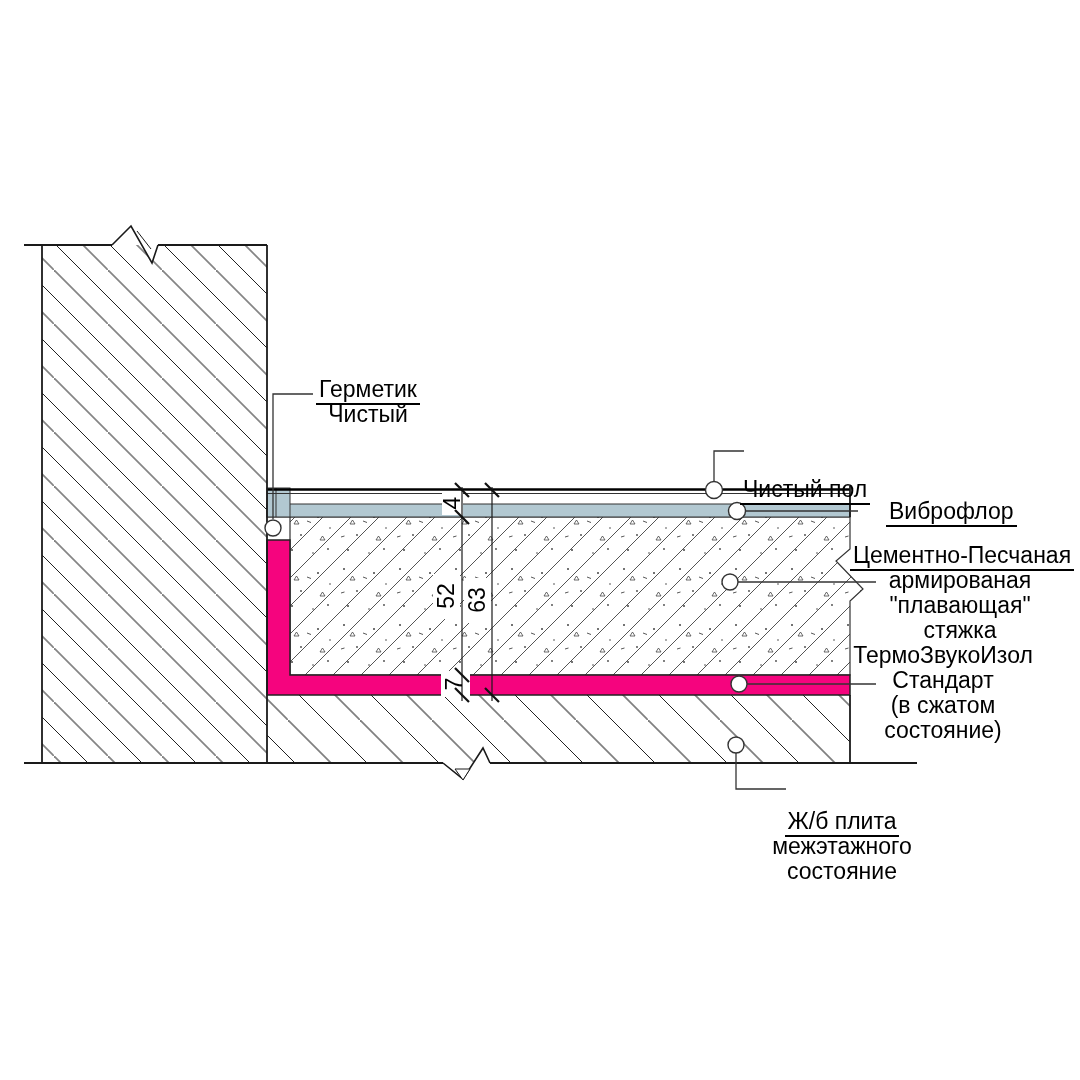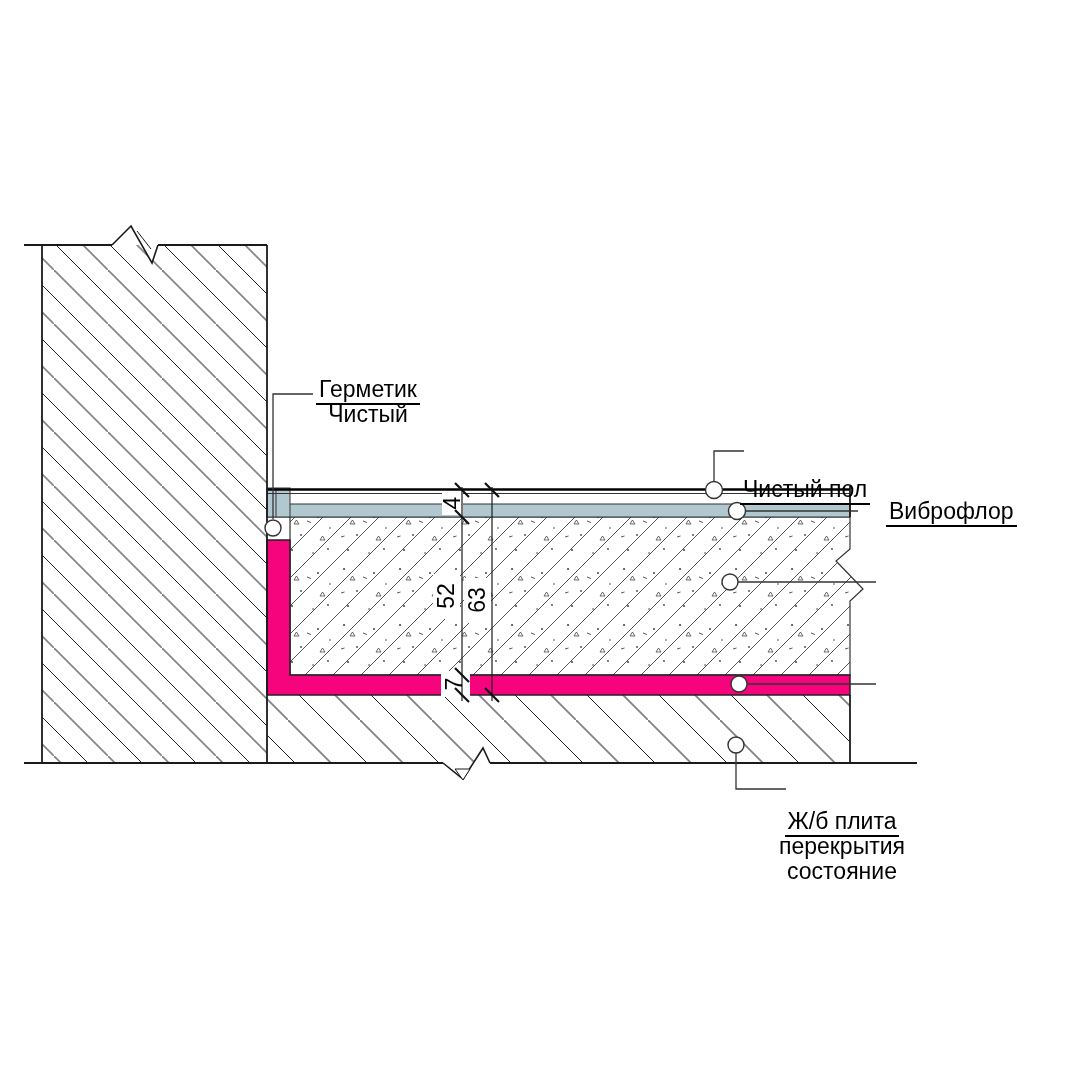--- a/index.html
+++ b/index.html
@@ -139,21 +139,33 @@
 </div>
 
 <div class="lbl" style="left:740px;top:437px;width:130px;margin-top:40px;">
   <div><span class="u">Чистый пол</span></div>
 </div>
 
 <div class="lbl" style="left:857px;top:499px;width:130px;margin-left:29px;">
   <div><span class="u">Виброфлор</span></div>
 </div>
 
+<div class="lbl" style="left:850px;top:543px;width:220px;">
+  <div><span class="u">Цементно-Песчаная</span></div>
+  <div>армированая</div>
+  <div>"плавающая"</div>
+  <div>стяжка</div>
+</div>
 
+<div class="lbl" style="left:843px;top:643px;width:200px;">
+  <div>ТермоЗвукоИзол</div>
+  <div>Стандарт</div>
+  <div>(в сжатом</div>
+  <div>состояние)</div>
+</div>
 
 <div class="lbl" style="left:767px;top:809px;width:150px;">
   <div><span class="u">Ж/б плита</span></div>
-  <div>перекрытия</div>
+  <div>межэтажного</div>
   <div>состояние</div>
 </div>
 
 </div>
 
 </body></html>

